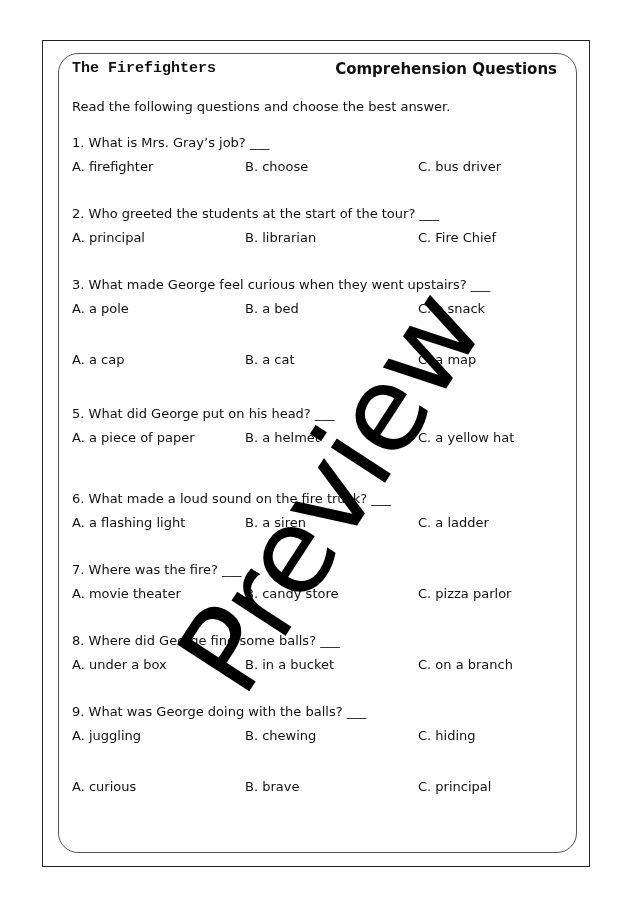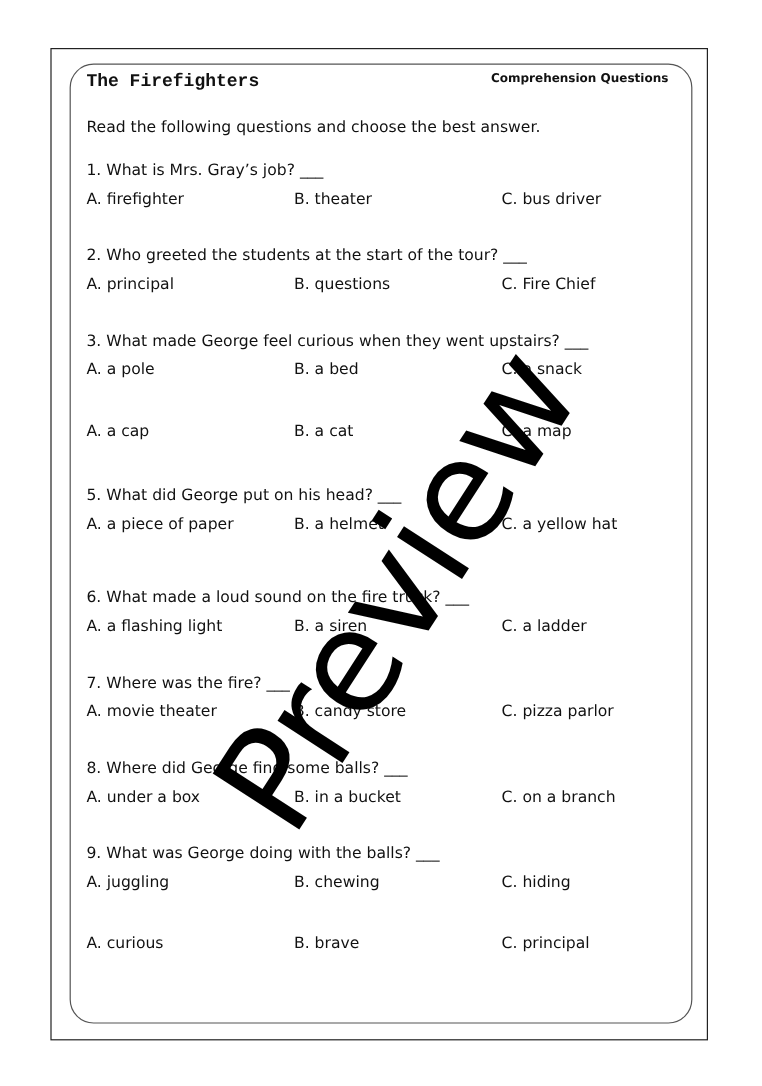--- a/index.html
+++ b/index.html
@@ -3,21 +3,21 @@
   <meta charset="utf-8">
   <style>
     html, body { margin: 0; padding: 0; background: #ffffff; }
     body { width: 635px; height: 905px; position: relative; overflow: hidden;
            font-family: "DejaVu Sans", "Liberation Sans", sans-serif; color: #111; }
     .outer { position: absolute; left: 42px; top: 40px; width: 548px; height: 827px;
              border: 1px solid #222; box-sizing: border-box; }
     .inner { position: absolute; left: 58px; top: 53px; width: 519px; height: 800px;
              border: 1.5px solid #555; border-radius: 20px; box-sizing: border-box; }
     .title-left { position: absolute; left: 72px; top: 60px; font-size: 15px; font-weight: bold; font-family: Liberation Mono, monospace; }
-    .title-right { position: absolute; right: 78px; top: 60px; font-size: 10px; font-weight: bold; margin-left: 40px; }
+    .title-right { position: absolute; right: 78px; top: 60px; font-size: 15px; font-weight: bold; margin-left: 40px; }
     .instructions { position: absolute; left: 72px; top: 99px; font-size: 13px; text-align: center; }
     .q { position: absolute; left: 72px; width: 480px; font-size: 13px; }
     .q .stem { height: 20px; line-height: 20px; white-space: nowrap; }
     .q .opts { position: relative; height: 20px; line-height: 20px; margin-top: 4px; }
     .q .opt { position: absolute; top: 0; white-space: nowrap; }
     .q .opt.a { left: 0; }
     .q .opt.b { left: 173px; }
     .q .opt.c { left: 346px; }
     .watermark { position: absolute; left: 330px; top: 492px; font-size: 118px;
                  font-family: "DejaVu Sans", "Liberation Sans", sans-serif; color: #000;
@@ -31,30 +31,30 @@
 <div class="inner"></div>
 
 <div class="title-left">The Firefighters</div>
 <div class="title-right">Comprehension Questions</div>
 <div class="instructions">Read the following questions and choose the best answer.</div>
 
 <div class="q" style="top:133px">
   <div class="stem">1. What is Mrs. Gray’s job? ___</div>
   <div class="opts">
     <span class="opt a">A. firefighter</span>
-    <span class="opt b">B. theater</span>
+    <span class="opt b">B. choose</span>
     <span class="opt c">C. bus driver</span>
   </div>
 </div>
 
 <div class="q" style="top:204px">
   <div class="stem">2. Who greeted the students at the start of the tour? ___</div>
   <div class="opts">
     <span class="opt a">A. principal</span>
-    <span class="opt b">B. questions</span>
+    <span class="opt b">B. librarian</span>
     <span class="opt c">C. Fire Chief</span>
   </div>
 </div>
 
 <div class="q" style="top:275px">
   <div class="stem">3. What made George feel curious when they went upstairs? ___</div>
   <div class="opts">
     <span class="opt a">A. a pole</span>
     <span class="opt b">B. a bed</span>
     <span class="opt c">C. a snack</span>

